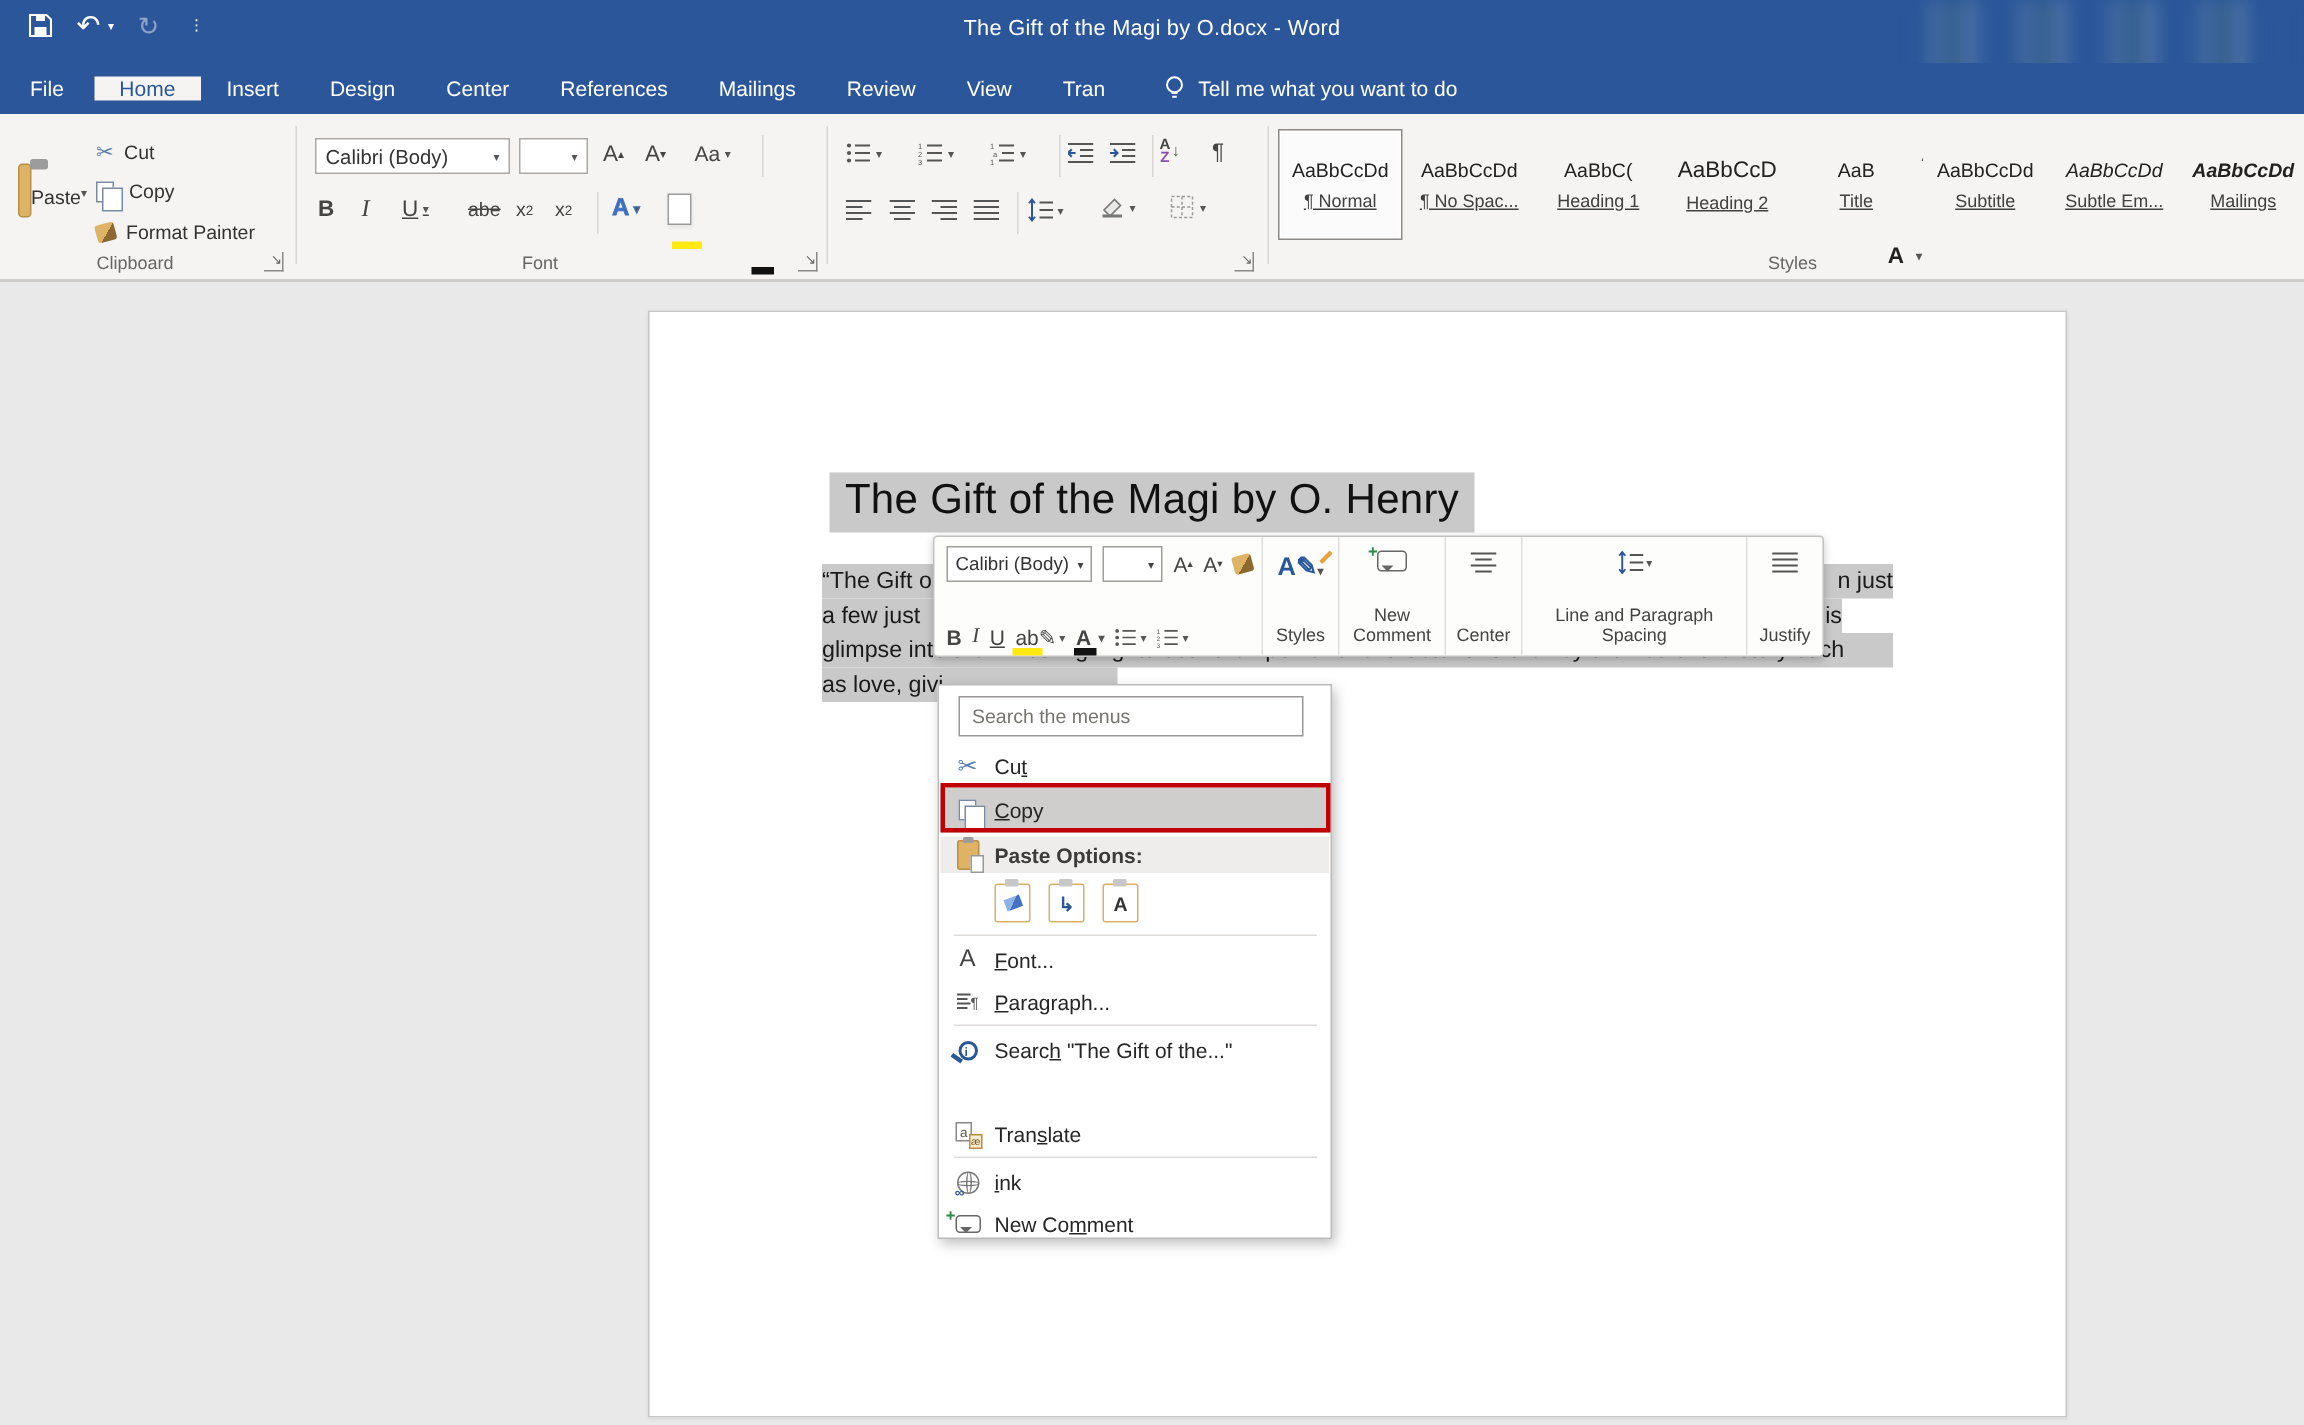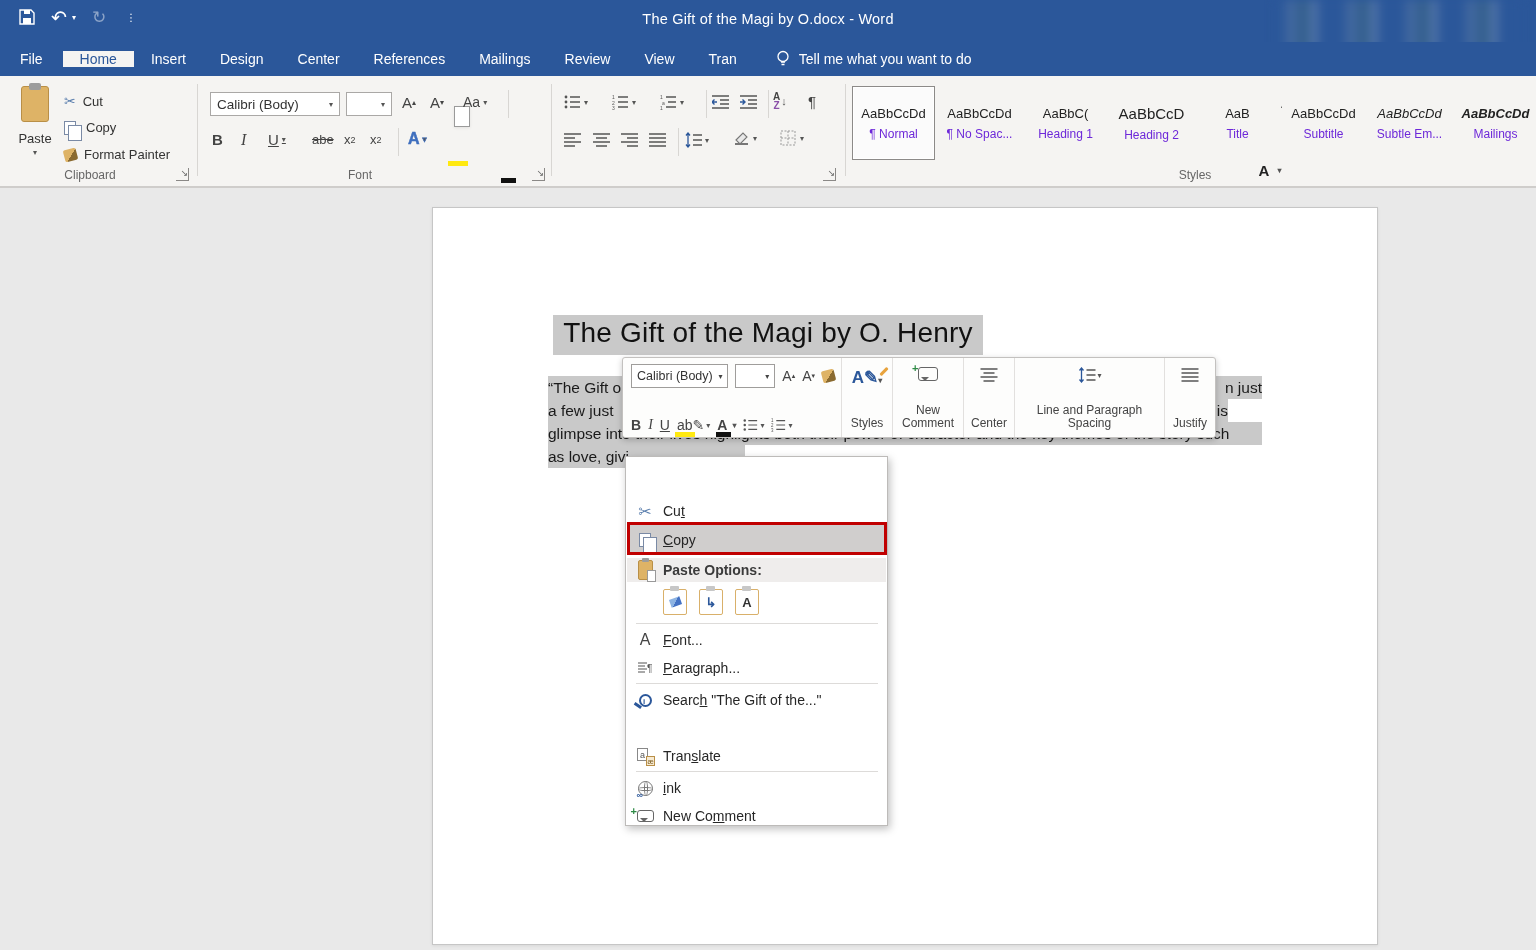--- a/index.html
+++ b/index.html
@@ -24,21 +24,21 @@
   .tab.file { padding:0 20px; }
   .tab.selected { background:#f5f4f2; color:#2b579a; }
   .tellme { display:flex; align-items:center; gap:9px; color:#fff; font-size:14px; margin-left:22px; }
   .bulb { width:14px; height:18px; }
   
   .ribbon { position:absolute; left:0; top:76px; width:1536px; height:112px; background:#f5f4f2; border-bottom:2px solid #cfcdcb; color:#444; }
   .gsep { position:absolute; top:8px; width:1px; height:92px; background:#d8d6d3; }
   .grouplabel { position:absolute; top:92px; font-size:12px; color:#666; text-align:center; }
   .launcher { position:absolute; top:92px; width:13px; height:13px; border:1px solid #8a8886; border-top:none; border-left:none; color:#666; font-size:9px; line-height:10px; text-align:right; }
   
-  .paste-btn { position:absolute; left:12px; top:10px; width:46px; height:82px; display:flex; flex-direction:column; align-items:center; }
+  .paste-btn { position:absolute; left:12px; top:10px; width:46px; height:82px; display:flex; flex-direction:row; align-items:center; }
   .clipb { position:relative; width:28px; height:36px; background:#deb366; border:1px solid #b98f46; border-radius:3px; }
   .clipb::before { content:""; position:absolute; left:7px; top:-4px; width:12px; height:7px; background:#9c9c9c; border-radius:2px; }
   .clipb .page { position:absolute; right:-7px; bottom:-6px; width:16px; height:21px; background:#fff; border:1px solid #9a9a9a; }
   .paste-label { font-size:13px; color:#333; margin-top:9px; }
   .smallbtn { position:absolute; display:flex; align-items:center; gap:7px; font-size:13px; color:#333; }
   .scis { color:#5b7fae; font-size:14px; }
   .copyic { position:relative; width:12px; height:14px; border:1px solid #7a8aa5; background:#fff; }
   .copyic::before { content:""; position:absolute; left:3px; top:3px; width:12px; height:14px; border:1px solid #7a8aa5; background:#fff; }
   .fpic { width:13px; height:12px; background:linear-gradient(135deg,#deb366 55%, #8a6a30 55%); border-radius:2px; transform:rotate(-15deg); }
   
@@ -60,21 +60,21 @@
   .clearfmt { position:relative; font-size:15px; }
   .clearfmt::after { content:""; position:absolute; right:-8px; bottom:1px; width:11px; height:7px; background:#e06c9f; border-radius:2px; transform:rotate(-25deg); }
   .icon16 { width:17px; height:16px; display:block; }
   .pilcrow { font-size:15px; color:#444; }
   .sortAZ { font-size:10px; font-weight:bold; line-height:9px; text-align:center; color:#444; }
   .sortAZ .z { color:#8a4fa8; }
   
   .stylecard { position:absolute; top:10px; width:83px; height:74px; display:flex; flex-direction:column; align-items:center; justify-content:center; gap:6px; background:#f5f4f2; }
   .stylecard.sel { border:1px solid #8c8a88; box-shadow:0 0 0 1px #fff inset; background:#fbfbfb; }
   .stylecard .sample { white-space:nowrap; color:#222; font-size:13px; }
-  .stylecard .slabel { font-size:12px; color:#6d28d9; white-space:nowrap; }
+  .stylecard .slabel { font-size:12px; color:#404040; white-space:nowrap;text-decoration:underline; }
   .samp-h { color:#4474b4; font-size:16px; }
   .samp-title { font-size:25px; font-weight:400; color:#1a1a1a; }
   .samp-sub { color:#666; }
   .samp-subem { font-style:italic; color:#666; }
   .samp-em { font-style:italic; font-weight:bold; color:#3a3a3a; }
   
   .docarea { position:absolute; left:0; top:188px; width:1536px; height:762px; background:#e9e9e9; }
   .page { position:absolute; left:432px; top:19px; width:946px; height:738px; background:#fff; border:1px solid #c6c6c6; box-shadow:0 1px 3px rgba(0,0,0,.08); }
   .doctitle-wrap { position:absolute; left:0; top:315px; width:1536px; text-align:center; }
   .doctitle { display:inline-block; background:#c9c9c9; color:#111; font-size:28px; padding:2px 10px 6px; letter-spacing:.2px; }
@@ -492,20 +492,21 @@
       <div class="bigbtn">
         <svg width="20" height="16" viewBox="0 0 17 16">
             <path d="M0 2 h17 M0 6 h17 M0 10 h17 M0 14 h17" stroke="#555" stroke-width="1.4"></path>
           </svg>
         <span class="blabel">Justify</span>
       </div>
     </div>
   </div>
 
   <div class="ctxmenu">
+    <input class="ctx-search" type="text" placeholder="Search the menus" style="">
 
     <div class="ctxrow" style="top:40px;">
       <span class="ctx-ic">
           <span class="scis" style="font-size:16px;">✂</span>
         </span>
       <span class="ctx-label"><span>Cu</span><span class="key">t</span><span></span></span>
     </div>
 
     <div class="ctxrow ctx-copy" style="top:68px; height:30px;">
       <span class="ctx-ic">

